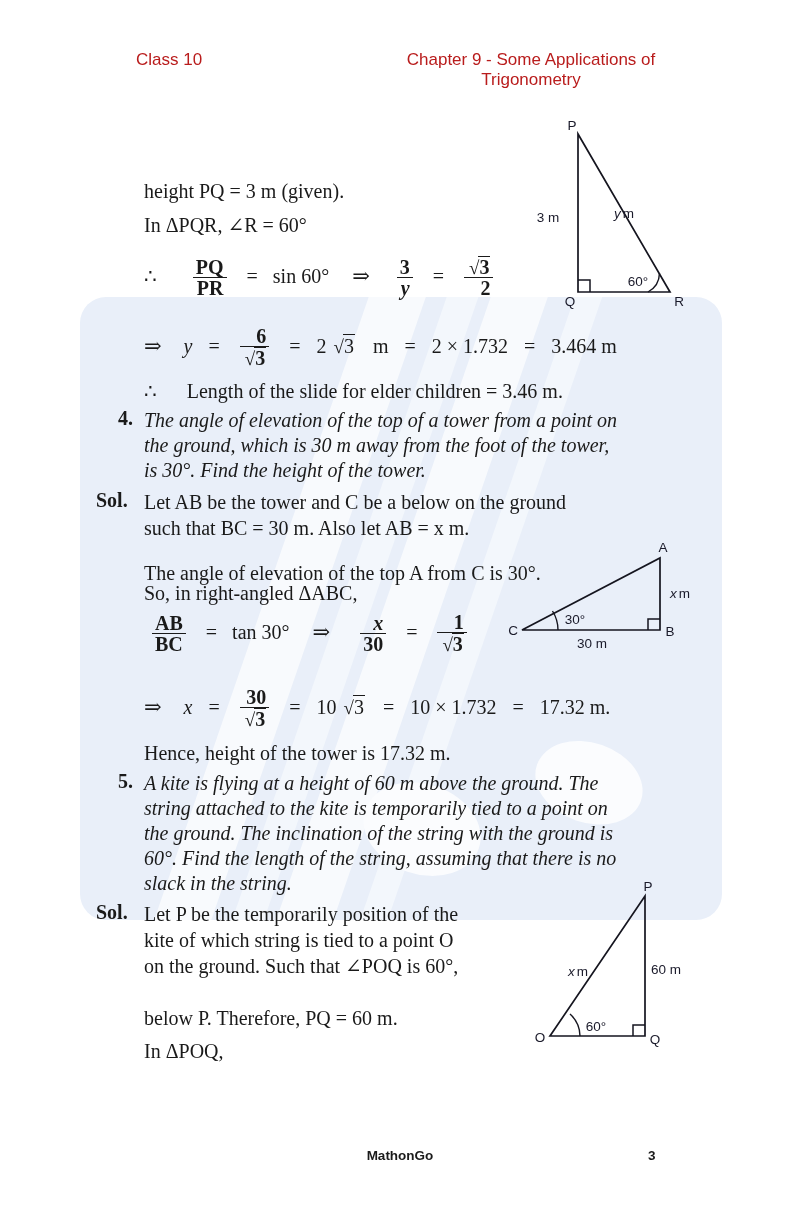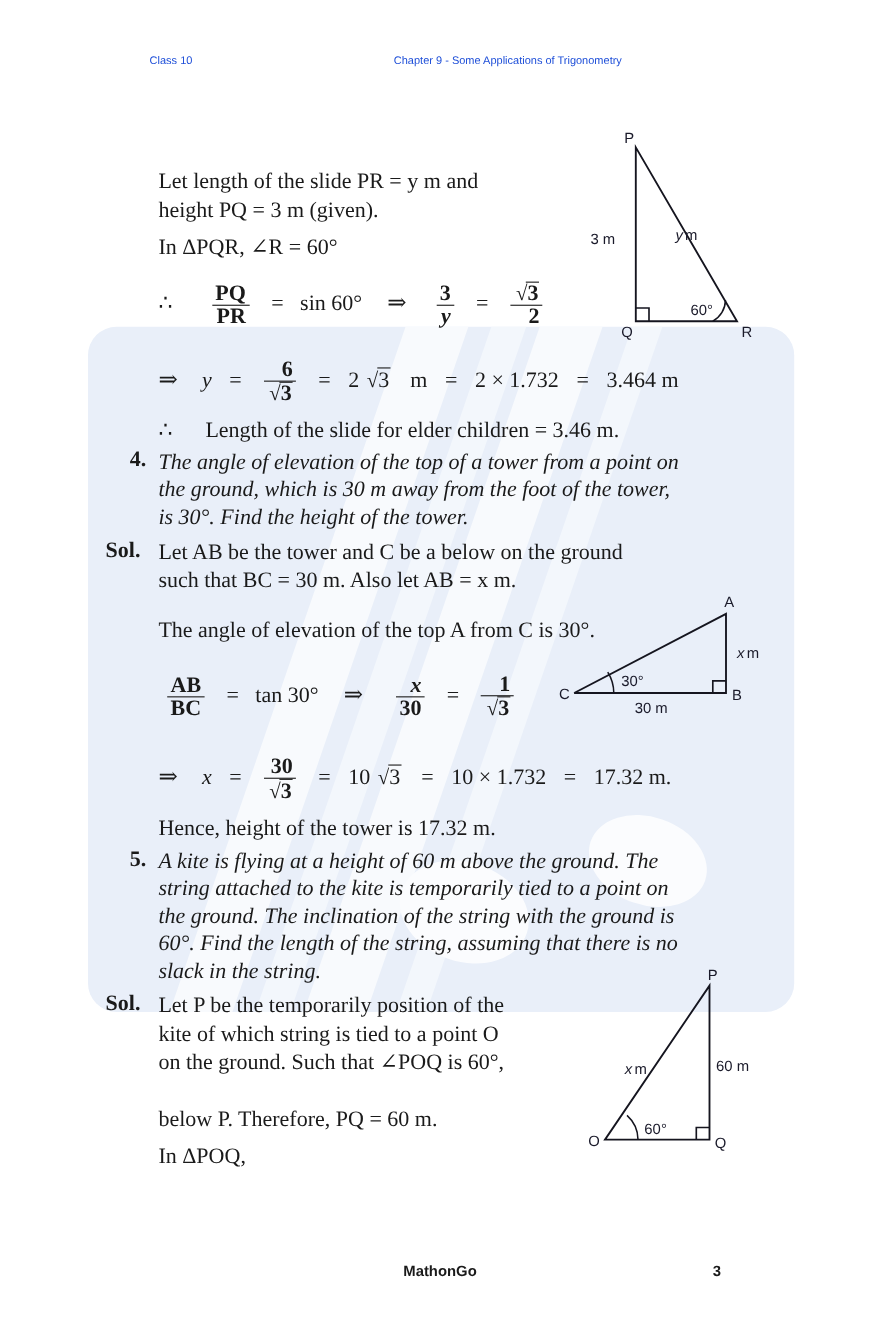--- a/index.html
+++ b/index.html
@@ -9,21 +9,21 @@
     font-family:"Liberation Serif","DejaVu Serif",serif;
     color:#1a1a1a;
     overflow:hidden;
   }
   .page{position:absolute;inset:0;}
 
   
   .hdr{
     position:absolute;top:50px;left:0;width:704px;height:22px;
     font-family:"Liberation Sans","DejaVu Sans",sans-serif;
-    font-size:10px;color:#1d4ed8;
+    font-size:17px;color:#b91c1c;
   }
   .hdr-left{position:absolute;left:136px;top:0;}
   .hdr-right{position:absolute;left:358px;top:0;text-align:center;}
 
   .ftr{
     position:absolute;top:1148px;left:0;width:800px;height:22px;
     font-family:Liberation Sans, sans-serif;
     font-size:13.5px;font-weight:600;color:#1a1a1a;
   }
   .ftr-center{position:absolute;left:0;top:0;width:800px;text-align:center;}
@@ -100,21 +100,20 @@
       <span class="s3"></span>
         <span class="s4"></span>
       <span class="blob b1"></span>
         <span class="blob b2"></span>
     </div>
   </div>
 
   <div class="content">
 
 
-    <div class="ln bodytext" style="top:152px;">Let length of the slide PR = y m and</div>
     <div class="ln bodytext" style="top:178px;">height PQ = 3 m (given).</div>
     <div class="ln bodytext" style="top:212px;">In ΔPQR, ∠R = 60°</div>
 
     <div class="eq" style="left:144px;top:256px;">
       <span>∴</span>
       <span style="display:inline-block;width:22px;"></span>
       <span class="frac">
         <span class="n">PQ</span>
         <span class="d">PR</span>
       </span>
@@ -174,20 +173,21 @@
 
     <div class="num" style="left:118px;top:407px;">4.</div>
     <div class="ital-p" style="top:407px;">The angle of elevation of the top of a tower from a point on</div>
     <div class="ital-p" style="top:432px;">the ground, which is 30 m away from the foot of the tower,</div>
     <div class="ital-p" style="top:457px;">is 30°. Find the height of the tower.</div>
 
     <div class="sol" style="top:489px;">Sol.</div>
     <div class="ln bodytext" style="top:489px;">Let AB be the tower and C be a below on the ground</div>
     <div class="ln bodytext" style="top:515px;">such that BC = 30 m. Also let AB = x m.</div>
     <div class="ln bodytext" style="top:548px;margin-top:12px;">The angle of elevation of the top A from C is 30°.</div>
+    <div class="ln bodytext" style="top:580px;">So, in right-angled ΔABC,</div>
 
     <div class="eq" style="left:148px;top:612px;">
       <span class="frac">
         <span class="n">AB</span>
         <span class="d">BC</span>
       </span>
       <span style="display:inline-block;width:6px;"></span>
       <span>=</span>
       <span style="display:inline-block;width:5px;"></span>
       <span>tan 30°</span>

